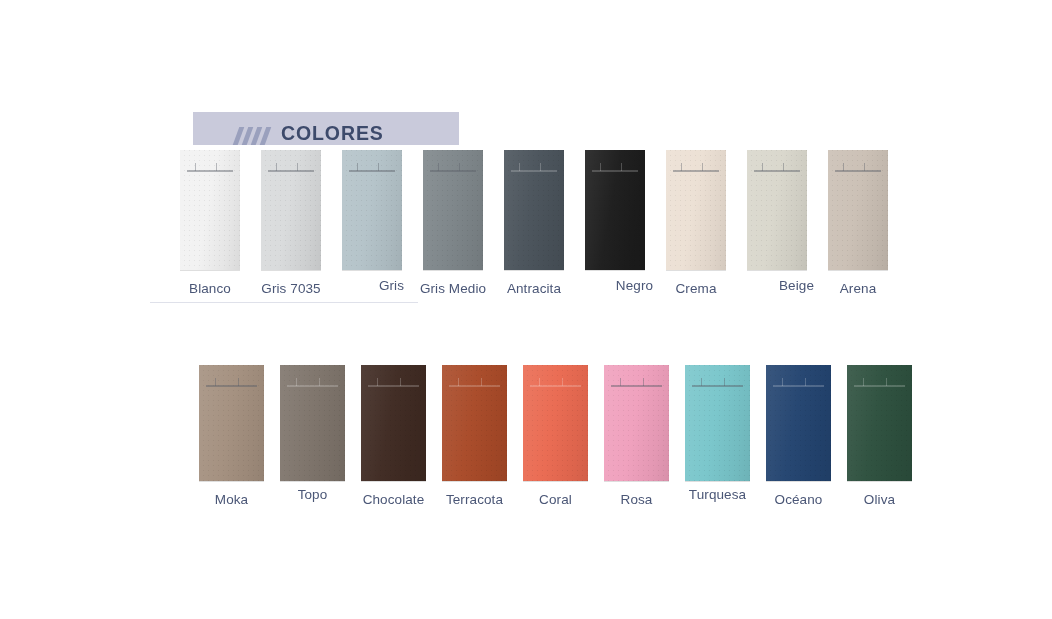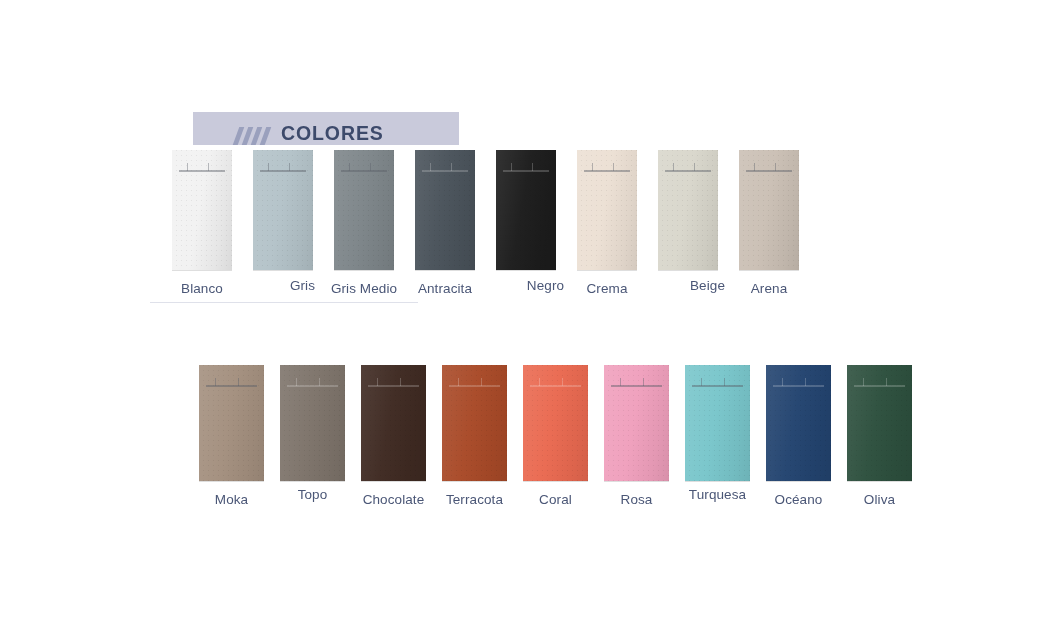--- a/index.html
+++ b/index.html
@@ -48,21 +48,21 @@
     color: #3d4a6b;
     white-space: nowrap;
   }
 
   
   .palette-row {
     position: absolute;
     display: flex;
     align-items: flex-start;
   }
-  #row-1 { left: 172px; top: 150px; }
+  #row-1 { left: 180px; top: 150px; }
   #row-2 { left: 175px; top: 365px; margin-left: 24px; }
 
   .swatch-cell {
     display: flex;
     flex-direction: column;
     align-items: center;
   }
   #row-1 .swatch-cell { width: 60px; margin-right: 21px; }
   #row-1 .swatch-cell:last-child { margin-right: 0; }
   #row-2 .swatch-cell { width: 65px; margin-right: 16px; }
@@ -167,20 +167,32 @@
         <div class="tray-surface"></div>
         <div class="tray-shade"></div>
         <div class="drain">
           <span class="drain-bar"></span>
           <span class="drain-tick t1"></span>
           <span class="drain-tick t2"></span>
         </div>
       </div>
       <div class="swatch-label">Blanco</div>
     </div>
+    <div class="swatch-cell">
+      <div class="tray light" style="background: rgb(217, 219, 220);">
+        <div class="tray-surface"></div>
+        <div class="tray-shade"></div>
+        <div class="drain">
+          <span class="drain-bar"></span>
+          <span class="drain-tick t1"></span>
+          <span class="drain-tick t2"></span>
+        </div>
+      </div>
+      <div class="swatch-label">Gris 7035</div>
+    </div>
     <div class="swatch-cell raise">
       <div class="tray light" style="background: rgb(180, 195, 201);">
         <div class="tray-surface"></div>
         <div class="tray-shade"></div>
         <div class="drain">
           <span class="drain-bar"></span>
           <span class="drain-tick t1"></span>
           <span class="drain-tick t2"></span>
         </div>
       </div>

